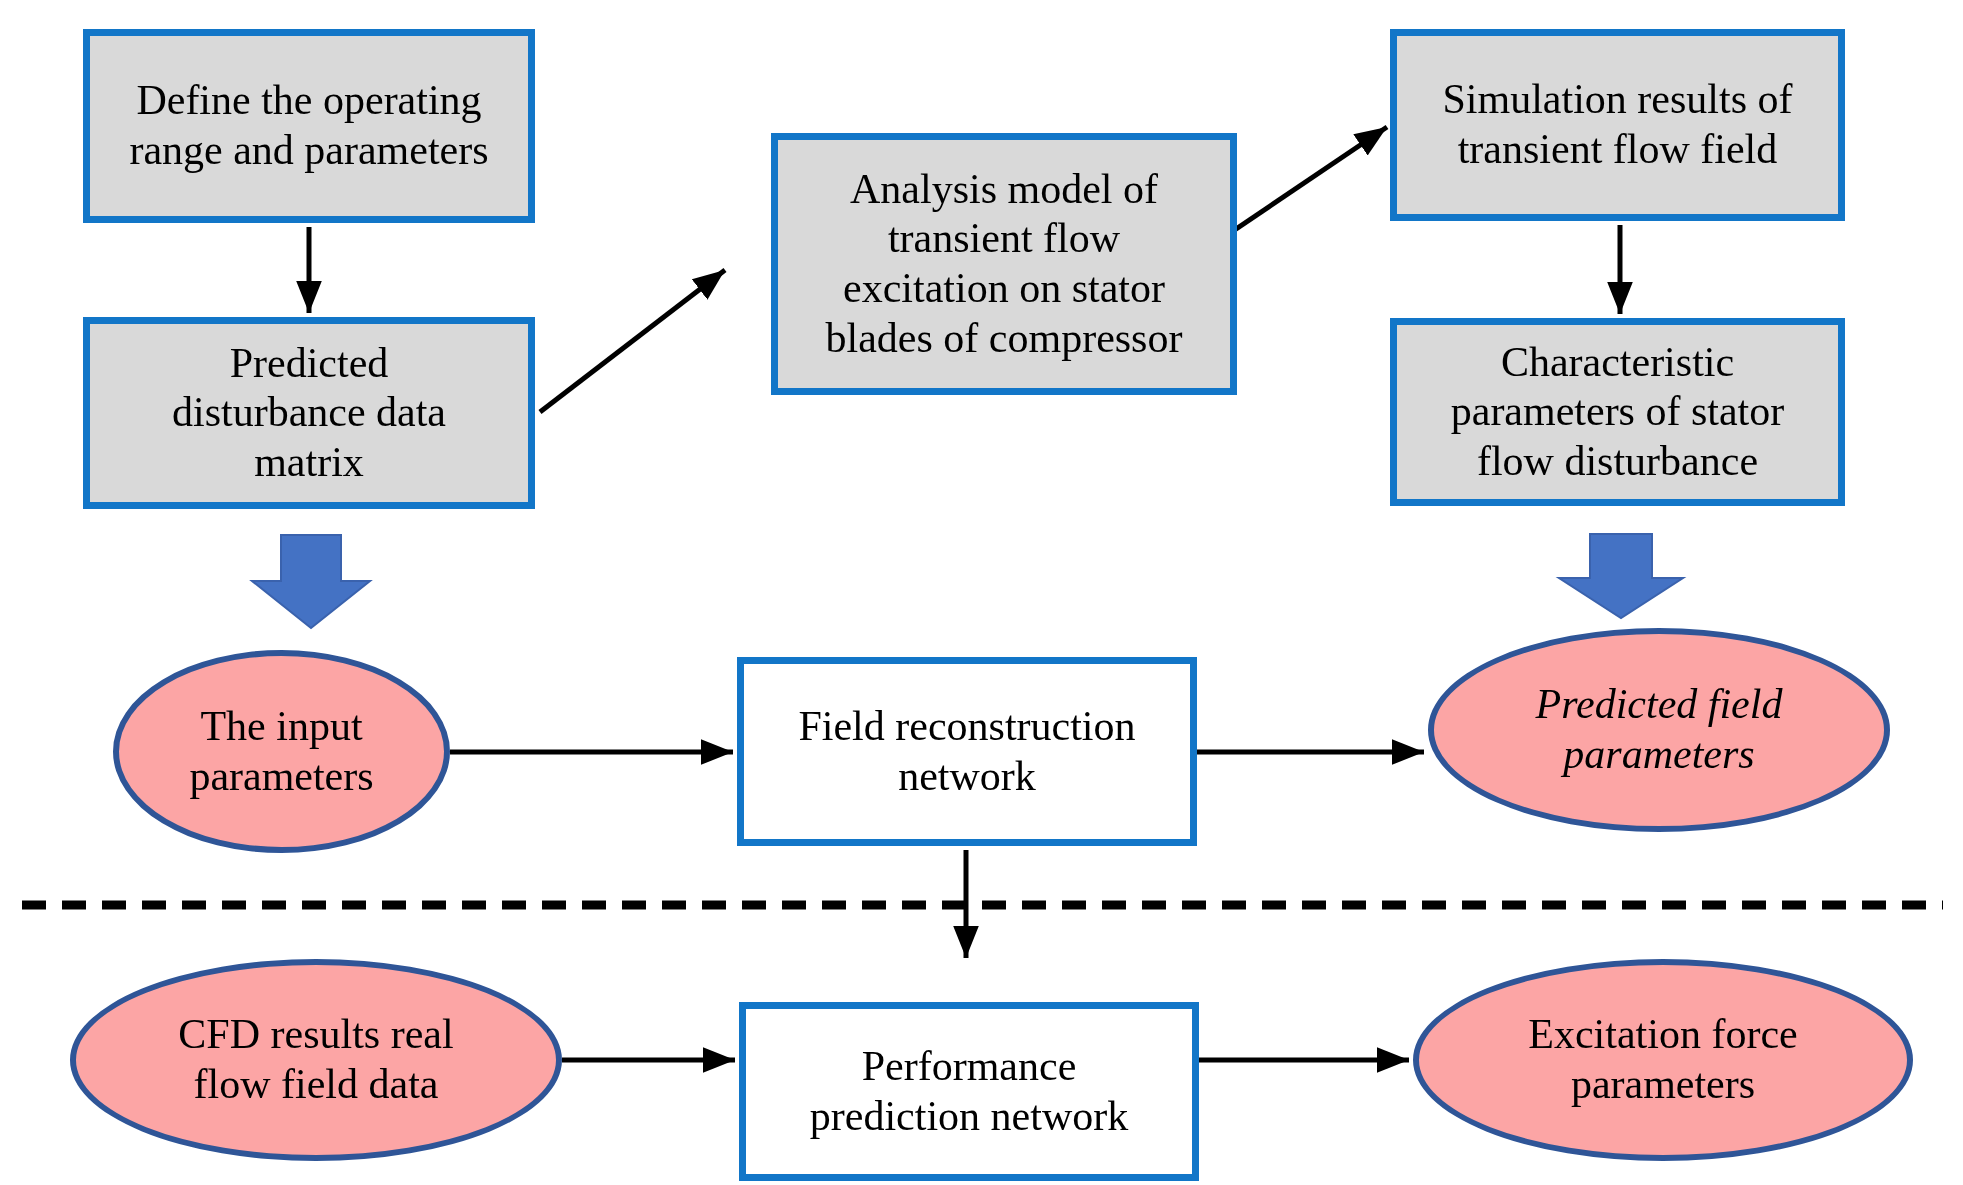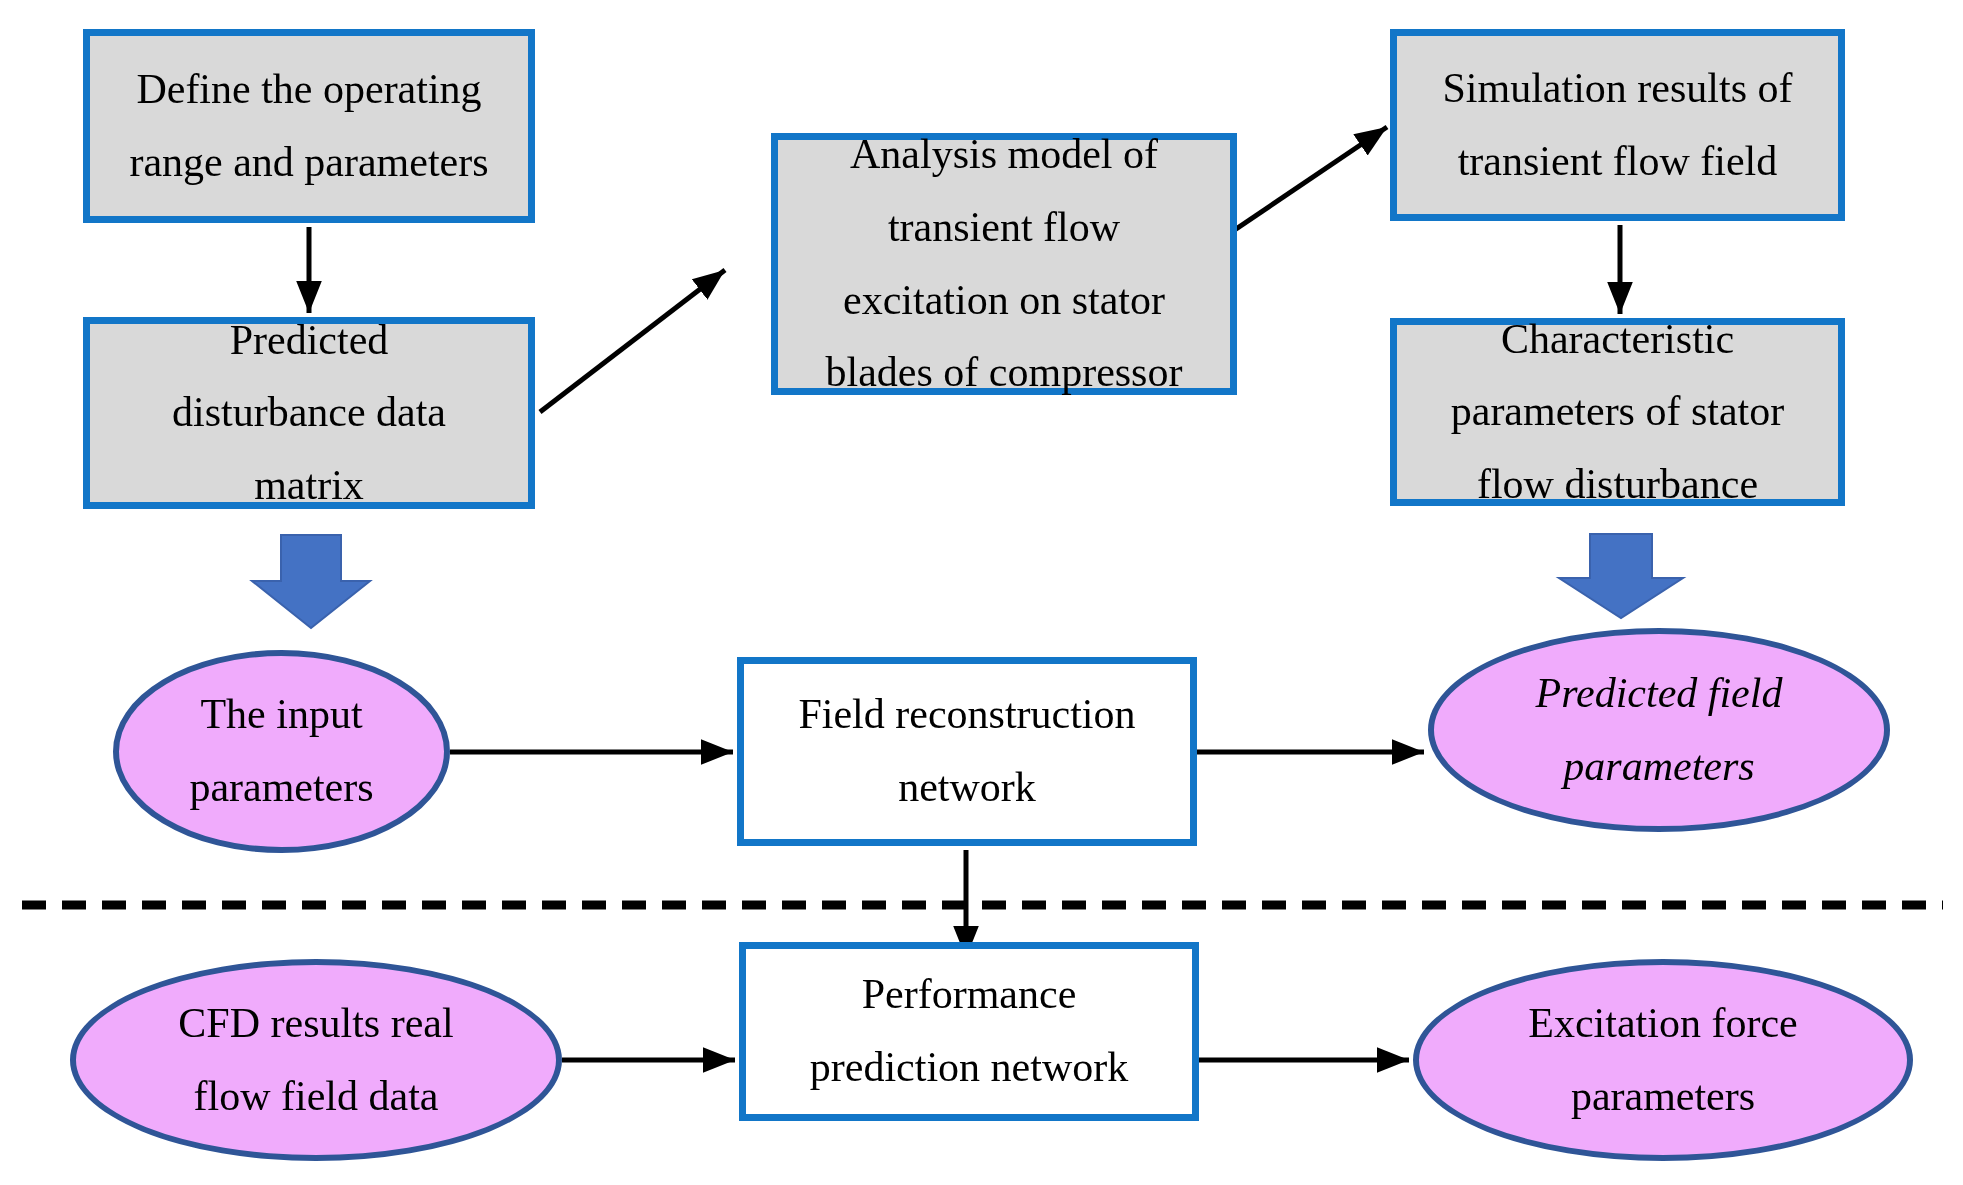--- a/index.html
+++ b/index.html
@@ -12,35 +12,34 @@
     overflow:hidden;
   }
   .node{
     position:absolute;
     display:flex;flex-direction:column;
     justify-content:center;align-items:center;
     text-align:center;
     box-sizing:border-box;
     font-size:42px;line-height:1.18;
     z-index:2;
-    gap:23px;
   }
   .rect-gray{background:#d9d9d9;border:7px solid #1276c8;}
   .rect-white{background:#ffffff;border:7px solid #1276c8;}
-  .ellipse{background:#f0abfc;border:6px solid #2f5597;border-radius:50%;}
+  .ellipse{background:#fca5a5;border:6px solid #2f5597;border-radius:50%;}
   .line{white-space:nowrap;}
 
   
   #n-define         {left:83px;  top:29px;  width:452px; height:194px;}
   #n-condition      {left:83px;  top:317px; width:452px; height:192px;}
   #n-analysis       {left:727px; top:133px; width:466px; height:262px;margin-left:44px;}
   #n-simulation     {left:1390px;top:29px;  width:455px; height:192px;}
   #n-characteristic {left:1390px;top:318px; width:455px; height:188px;}
   #n-field          {left:737px; top:657px; width:460px; height:189px;}
-  #n-performance    {left:739px; top:942px; width:460px; height:179px;}
+  #n-performance    {left:739px; top:1002px; width:460px; height:179px;}
   
   #n-input          {left:113px; top:650px; width:337px; height:203px;}
   #n-predicted      {left:1428px;top:628px; width:462px; height:204px;font-style:italic;}
   #n-cfd            {left:70px;  top:959px; width:492px; height:202px;}
   #n-excitation     {left:1413px;top:959px; width:500px; height:202px;}
 
   #arrows{position:absolute;left:0;top:0;z-index:1;pointer-events:none;}
 </style>
 </head>
 <body>

